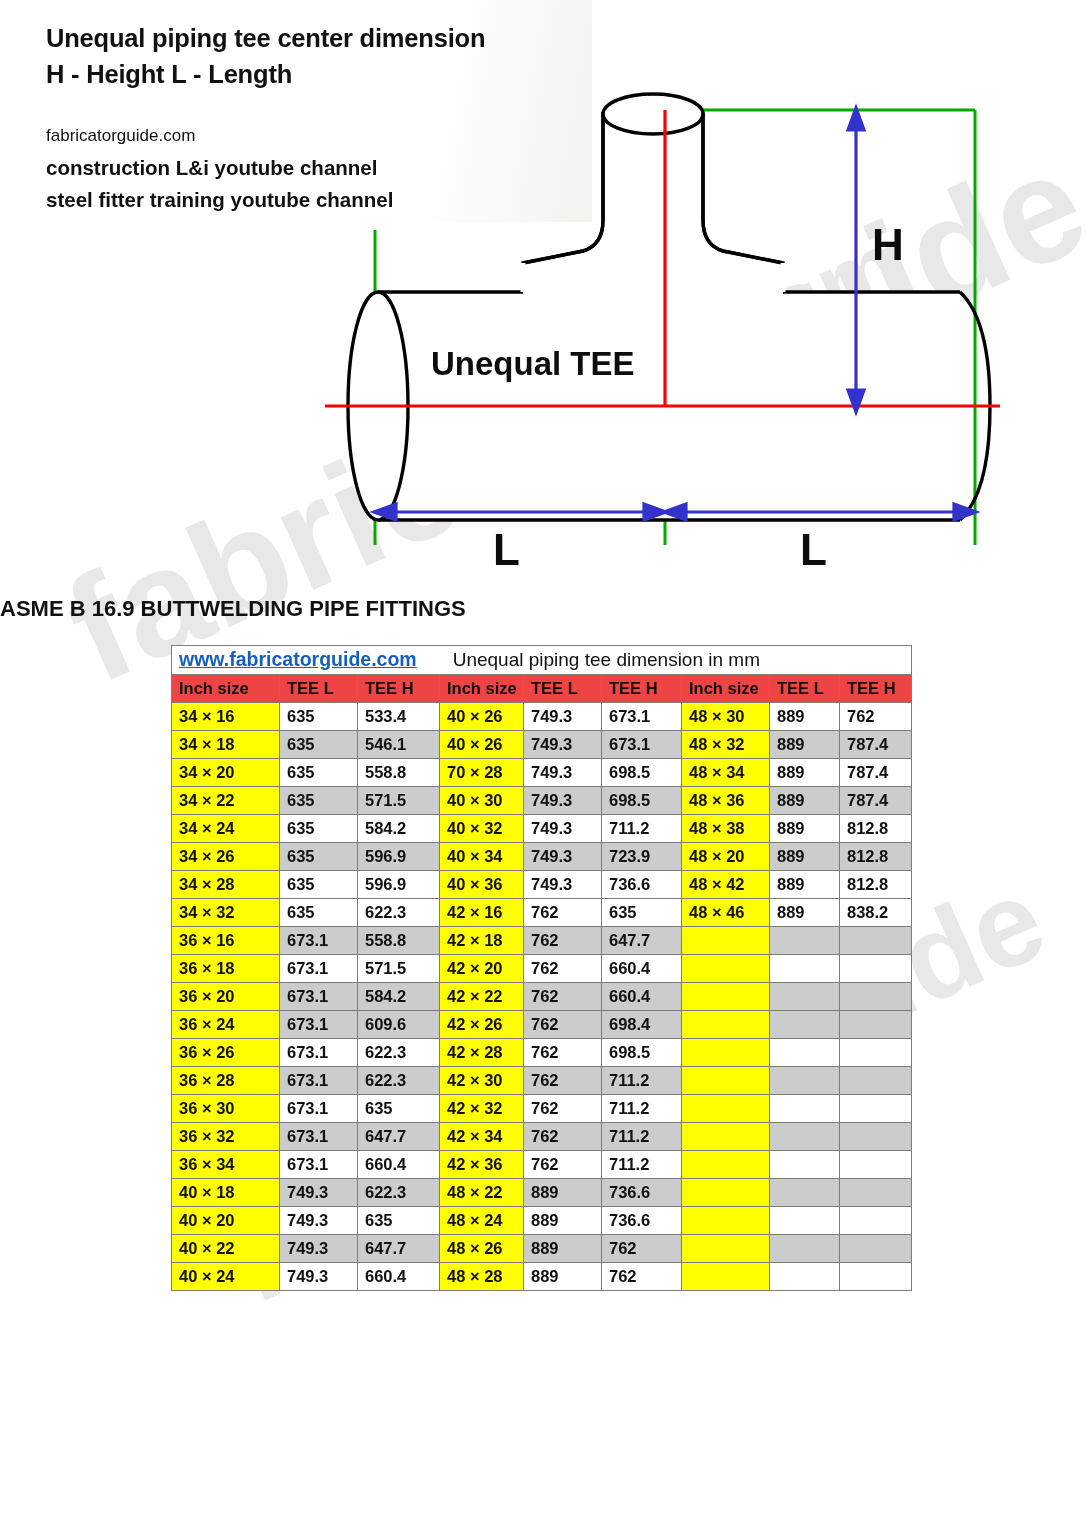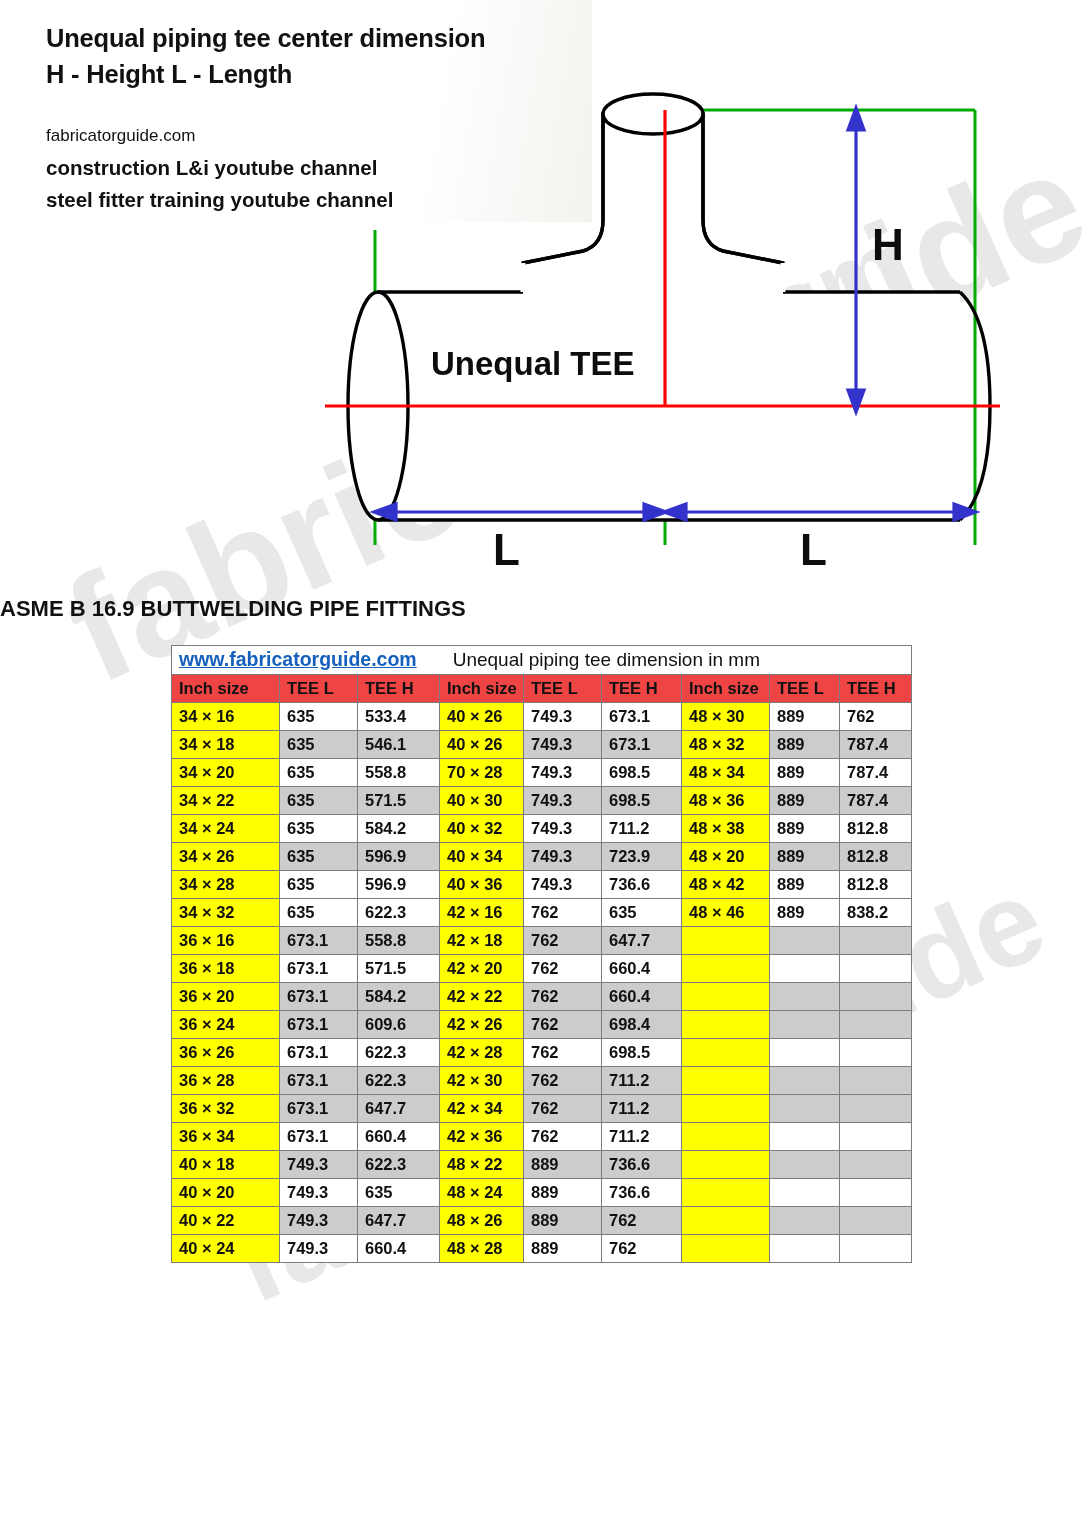--- a/index.html
+++ b/index.html
@@ -401,20 +401,31 @@
           <td class="gry">673.1</td>
           <td class="gry">622.3</td>
           <td class="yel">42 × 30</td>
           <td class="gry">762</td>
           <td class="gry">711.2</td>
           <td class="yel"></td>
           <td class="gry"></td>
           <td class="gry"></td>
         </tr>
         <tr>
+          <td class="yel">36 × 30</td>
+          <td class="wht">673.1</td>
+          <td class="wht">635</td>
+          <td class="yel">42 × 32</td>
+          <td class="wht">762</td>
+          <td class="wht">711.2</td>
+          <td class="yel"></td>
+          <td class="wht"></td>
+          <td class="wht"></td>
+        </tr>
+        <tr>
           <td class="yel">36 × 32</td>
           <td class="gry">673.1</td>
           <td class="gry">647.7</td>
           <td class="yel">42 × 34</td>
           <td class="gry">762</td>
           <td class="gry">711.2</td>
           <td class="yel"></td>
           <td class="gry"></td>
           <td class="gry"></td>
         </tr>

